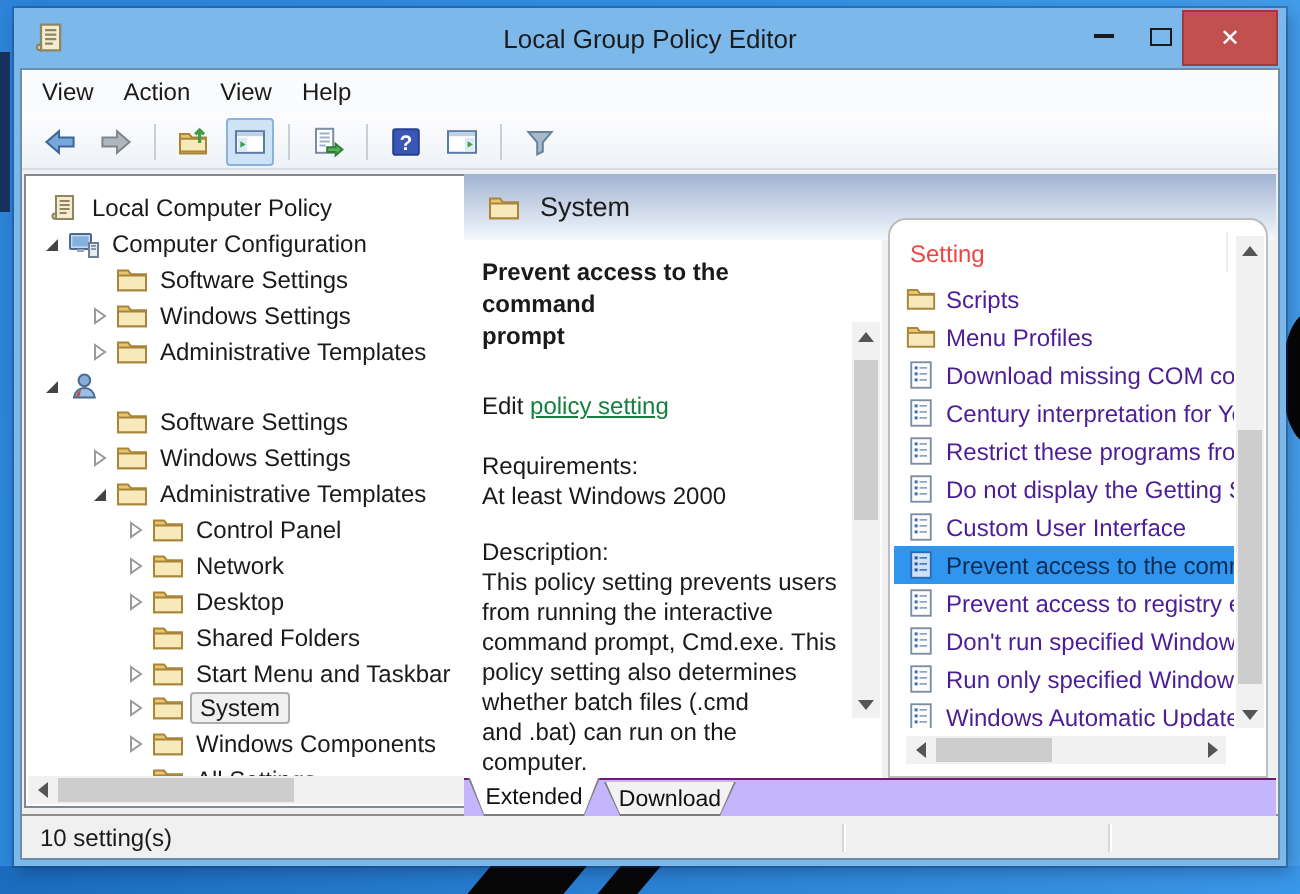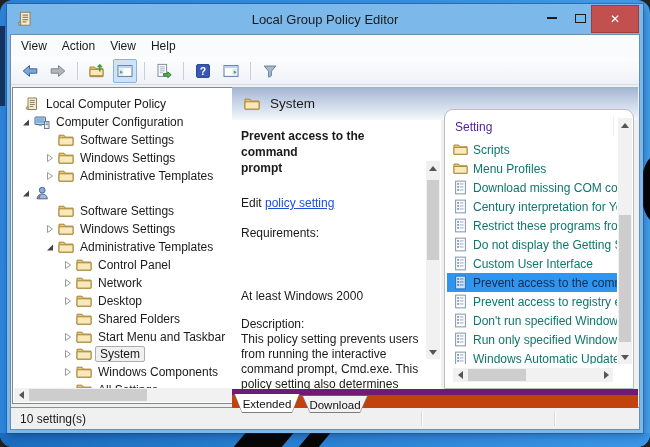--- a/index.html
+++ b/index.html
@@ -1,17 +1,17 @@
 <!DOCTYPE html>
 <html><head>
 <meta charset="utf-8">
 <style>
   html,body{margin:0;padding:0;background:#222;}
   .stage{position:relative;width:650px;height:447px;overflow:hidden;
-    font-family:"Liberation Sans","DejaVu Sans",sans-serif;border-radius:13px;-webkit-font-smoothing:antialiased;}
+    font-family:"Liberation Sans","DejaVu Sans",sans-serif;-webkit-font-smoothing:antialiased;}
   
   .bg-base{position:absolute;inset:0;background:linear-gradient(100deg,#2c83d8 0%,#3490e2 55%,#47a1ec 100%);}
   .bg-navy{position:absolute;left:0;top:26px;width:5px;height:80px;background:#16335f;}
   .bg-bottom{position:absolute;left:0;right:0;bottom:0;height:14px;background:linear-gradient(90deg,#1b6cbe,#3a96e8);}
   .diag{position:absolute;bottom:0;height:15px;background:#070707;transform:skewX(-40deg);}
   .diag1{left:240px;width:48px;}
   .diag2{left:305px;width:20px;}
   .blob{position:absolute;left:641px;top:156px;width:28px;height:66px;background:#060606;border-radius:50%;}
   
   .win{position:absolute;left:7px;top:4px;width:636px;height:429px;background:#7cb8ea;
@@ -70,42 +70,42 @@
   .right{position:absolute;left:221px;right:1px;top:2px;bottom:3px;background:#f0f0f0;}
   .rheader{position:absolute;left:0;right:0;top:0;height:33px;
       background:linear-gradient(180deg,#9fb2d1 0,#b9c7de 9px,#dfe7f2 25px,#f5f8fc 33px);
       display:flex;align-items:center;padding-left:12px;box-sizing:border-box;}
   .rheader .ic{margin-right:10px;}
   .rtitle{font-size:13.5px;color:#1c1c1c;}
   .desc{position:absolute;left:0;top:33px;width:194px;height:269px;background:#fff;
       padding:6px 6px 0 9px;box-sizing:border-box;overflow:hidden;font-size:12px;color:#1a1a1a;}
   .d-title{display:block;font-weight:bold;white-space:pre-line;line-height:16px;margin-top:2px;}
   .d-edit{margin-top:20px;line-height:15px;}
-  .d-link{color:#1d4ed8;text-decoration:underline;cursor:pointer;}
+  .d-link{color:#15803d;text-decoration:underline;cursor:pointer;}
   .d-req-l{display:block;margin-top:15px;line-height:15px;}
-  .d-req-v{display:block;line-height:15px;margin-top:48px;}
+  .d-req-v{display:block;line-height:15px;}
   .d-desc-l{display:block;margin-top:13px;line-height:15px;}
   .d-p{display:block;white-space:pre-line;line-height:15px;}
   
   .midzone{position:absolute;left:194px;top:33px;width:15px;height:269px;background:#fff;}
   .midsb{position:absolute;left:0;top:41px;width:14px;height:198px;background:#f1f1f1;}
   
   .card{position:absolute;left:212px;top:22px;width:190px;height:280px;background:#fff;
       border:1px solid #bdbdbd;border-radius:9px 9px 0 0;box-sizing:border-box;z-index:2;overflow:hidden;}
-  .colhdr{position:absolute;left:10px;top:6px;height:22px;line-height:22px;font-size:12px;color:#4c1d95;}
+  .colhdr{position:absolute;left:10px;top:6px;height:22px;line-height:22px;font-size:12px;color:#ef4444;}
   .colline{position:absolute;left:168px;top:6px;height:20px;width:1px;background:#ececec;}
   .lrows{position:absolute;left:2px;top:30px;right:16px;bottom:24px;overflow:hidden;}
-  .lrow{height:19px;display:flex;align-items:center;padding-left:6px;font-size:12px;color:#0f766e;
+  .lrow{height:19px;display:flex;align-items:center;padding-left:6px;font-size:12px;color:#4c1d95;
       white-space:nowrap;overflow:hidden;}
   .lrow .ic14{margin-right:5px;}
   .lrow.sel{background:#3095ef;color:#0d2c52;}
   .sb-v-list{right:1px;top:8px;bottom:24px;width:14px;}
   .sb-h-list{left:8px;right:20px;top:258px;height:14px;}
   
-  .tabstrip{position:absolute;left:0;right:0;top:302px;height:19px;background:#c2410c;border-top:6px solid #701a75;box-sizing:border-box;z-index:3;}
+  .tabstrip{position:absolute;left:0;right:0;top:302px;height:19px;background:#c4b5fd;border-top:1px solid #701a75;box-sizing:border-box;z-index:3;}
   .tab{position:absolute;}
   .tab-ext{left:2px;top:-1px;width:66px;height:19px;}
   .tab-std{left:70px;top:1px;width:66px;height:17px;}
   .tshape{position:absolute;inset:0;background:#7d7d7d;clip-path:polygon(0 0,100% 0,calc(100% - 8px) 100%,8px 100%);}
   .tface{position:absolute;left:1px;right:1px;top:0;bottom:1px;background:#fff;clip-path:polygon(0 0,100% 0,calc(100% - 7px) 100%,7px 100%);}
   .tab-std .tface{background:#f2f2f2;}
   .tlab{position:absolute;inset:0;display:flex;align-items:center;justify-content:center;font-size:11.5px;color:#111;}
   
   .statusbar{position:absolute;left:0;right:0;bottom:0;height:22px;background:#f0f0f0;border-top:1px solid #8e8e8e;
       display:flex;align-items:center;padding-left:9px;font-size:12px;color:#1a1a1a;box-sizing:border-box;}

